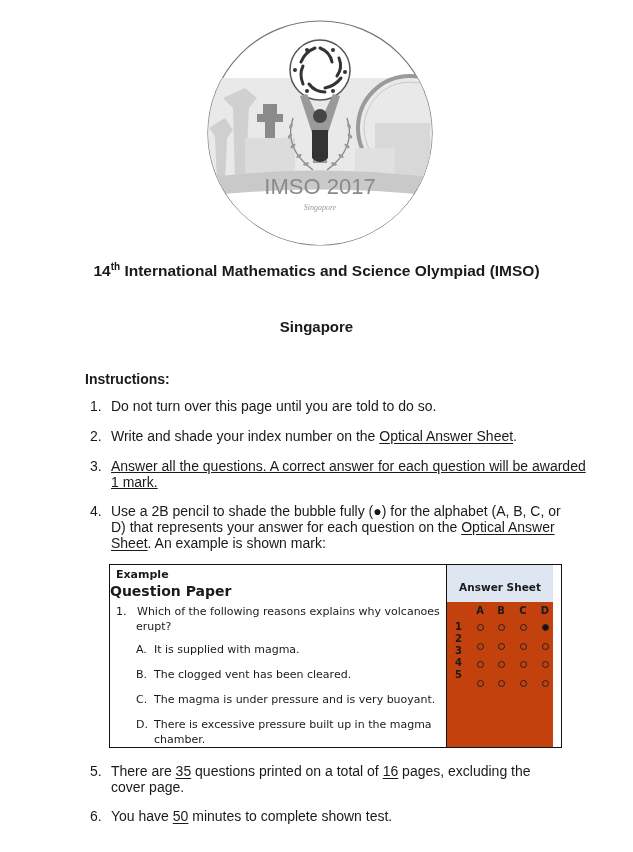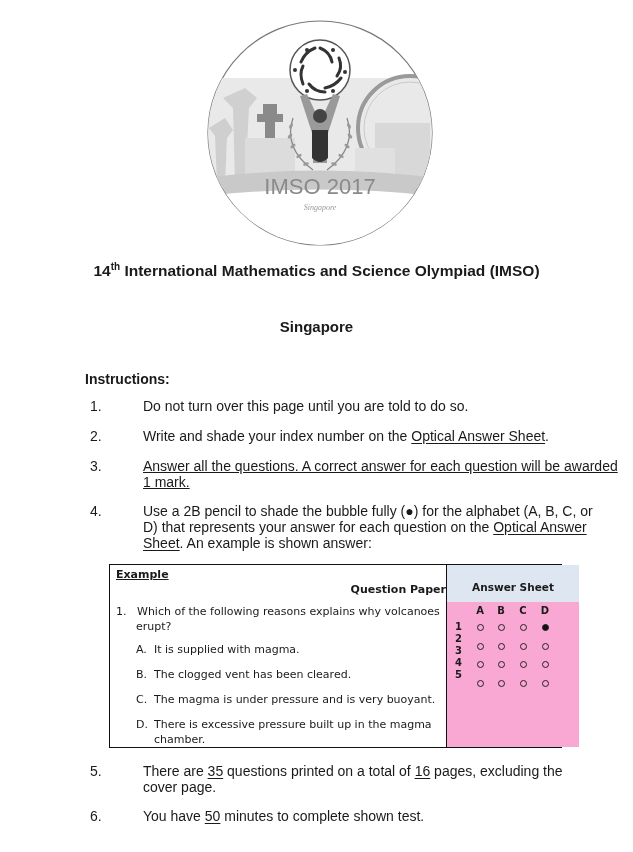--- a/index.html
+++ b/index.html
@@ -11,34 +11,34 @@
     .title-block { position: absolute; left: 0; top: 262px; width: 633px; text-align: center; font-weight: bold; font-size: 15.5px; line-height: 18px; color: #1a1a1a; }
     .title-block sup { font-size: 10px; vertical-align: 6px; line-height: 0; }
     .title-block .u { text-decoration: underline; text-underline-offset: 2px; }
 
     .place-block { position: absolute; left: 0; top: 318px; width: 633px; text-align: center; font-weight: bold; font-size: 15px; line-height: 18px; color: #1a1a1a; }
 
     .instructions-head { position: absolute; left: 70px; top: 371px; font-weight: bold; font-size: 14px; color: #1a1a1a; margin-left: 15px; }
 
     .item { position: absolute; left: 90px; font-size: 14px; line-height: 16px; color: #1a1a1a; }
     .item .num { position: absolute; left: 0; top: 0; width: 20px; }
-    .item .txt { position: absolute; left: 21px; top: 0; width: 470px; margin-left: 32px; }
+    .item .txt { position: absolute; left: 21px; top: 0; width: 470px; }
     .u { text-decoration: underline; text-underline-offset: 2px; }
 
     
     .ex-table { position: absolute; left: 109px; top: 564px; width: 453px; height: 184px; border: 1.5px solid #111; }
     .ex-left { position: absolute; left: 0; top: 0; width: 337px; height: 100%; border-right: 1.5px solid #111; font-family: "DejaVu Sans", sans-serif; font-size: 11.5px; color: #1a1a1a; }
-    .ex-label { position: absolute; left: 6px; top: 3px; font-weight: bold; text-decoration: underline; font-size: 11px; }
-    .qp-title { position: absolute; left: 0; top: 18px; width: 100%; text-align: right; font-weight: bold; font-size: 11px; }
+    .ex-label { position: absolute; left: 6px; top: 3px; font-weight: bold; font-size: 11px; }
+    .qp-title { position: absolute; left: 0; top: 18px; width: 100%; text-align: left; font-weight: bold; font-size: 14px; }
     .q-line { position: absolute; left: 6px; font-size: 11px; line-height: 15px; }
     .opt { position: absolute; left: 26px; font-size: 11px; line-height: 15px; }
     .opt .ol { position: absolute; left: 0; width: 16px; }
     .opt .ot { position: absolute; left: 18px; width: 290px; }
 
-    .ex-right { position: absolute; left: 337px; top: 0; width: 132px; height: 100%; background: #f9a8d4; font-family: "DejaVu Sans", sans-serif; text-decoration: underline; }
+    .ex-right { position: absolute; left: 337px; top: 0; width: 106px; height: 100%; background: #c2410c; font-family: "DejaVu Sans", sans-serif; text-decoration: underline; }
     .as-head { position: absolute; left: 0; top: 0; width: 100%; height: 37px; background: #dde6f1; text-align: center; font-weight: bold; font-size: 10.5px; line-height: 45px; color: #1a1a1a; }
     .col-h { position: absolute; top: 40px; font-weight: bold; font-size: 10px; width: 12px; text-align: center; color: #1a1a1a; }
     .row-n { position: absolute; left: 8px; font-weight: bold; font-size: 10px; color: #1a1a1a; line-height: 11px; }
     .bub { position: absolute; width: 7px; height: 7px; border: 1.2px solid #222; border-radius: 50%; }
     .bub.filled { background: #111; }
   </style>
 </head>
 <body>
 
 <div class="logo">
@@ -135,21 +135,21 @@
   <span class="txt"><span>Write and shade your index number on the </span><span class="u">Optical Answer Sheet</span><span>.</span></span>
 </div>
 
 <div class="item" style="top:458px;">
   <span class="num">3.</span>
   <span class="txt" style="width:475px;text-decoration:underline;">Answer all the questions. A correct answer for each question will be awarded 1 mark.</span>
 </div>
 
 <div class="item" style="top:503px;">
   <span class="num">4.</span>
-  <span class="txt" style="width:455px;"><span>Use a 2B pencil to shade the bubble fully (●) for the alphabet (A, B, C, or D) that represents your answer for each question on the </span><span class="u">Optical Answer Sheet</span><span>. An example is shown answer:</span></span>
+  <span class="txt" style="width:455px;"><span>Use a 2B pencil to shade the bubble fully (●) for the alphabet (A, B, C, or D) that represents your answer for each question on the </span><span class="u">Optical Answer Sheet</span><span>. An example is shown mark:</span></span>
 </div>
 
 <div class="ex-table">
   <div class="ex-left">
     <div class="ex-label">Example</div>
     <div class="qp-title">Question Paper</div>
     <div class="q-line" style="top:39px;text-align:right;">
       <span>1.</span>&nbsp;&nbsp;&nbsp;<span>Which of the following reasons explains why volcanoes</span>
     </div>
     <div class="q-line" style="top:54px; left:26px;">erupt?</div>

